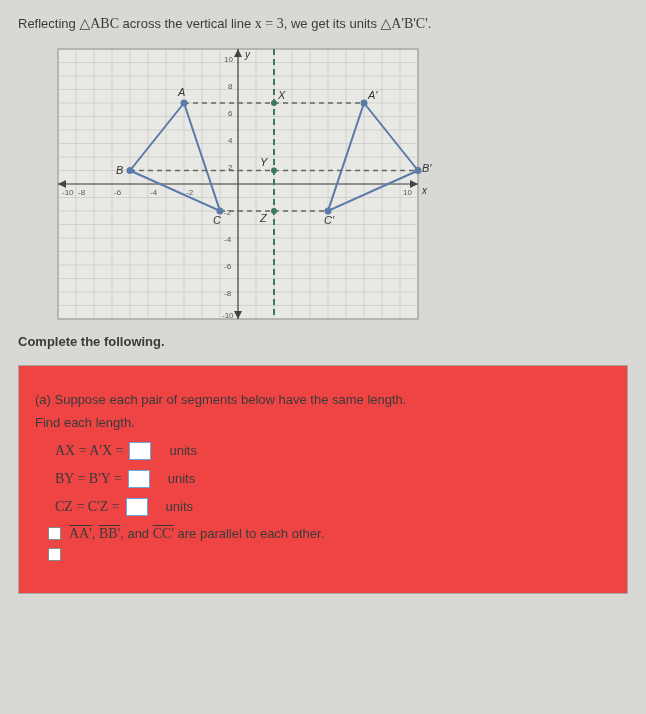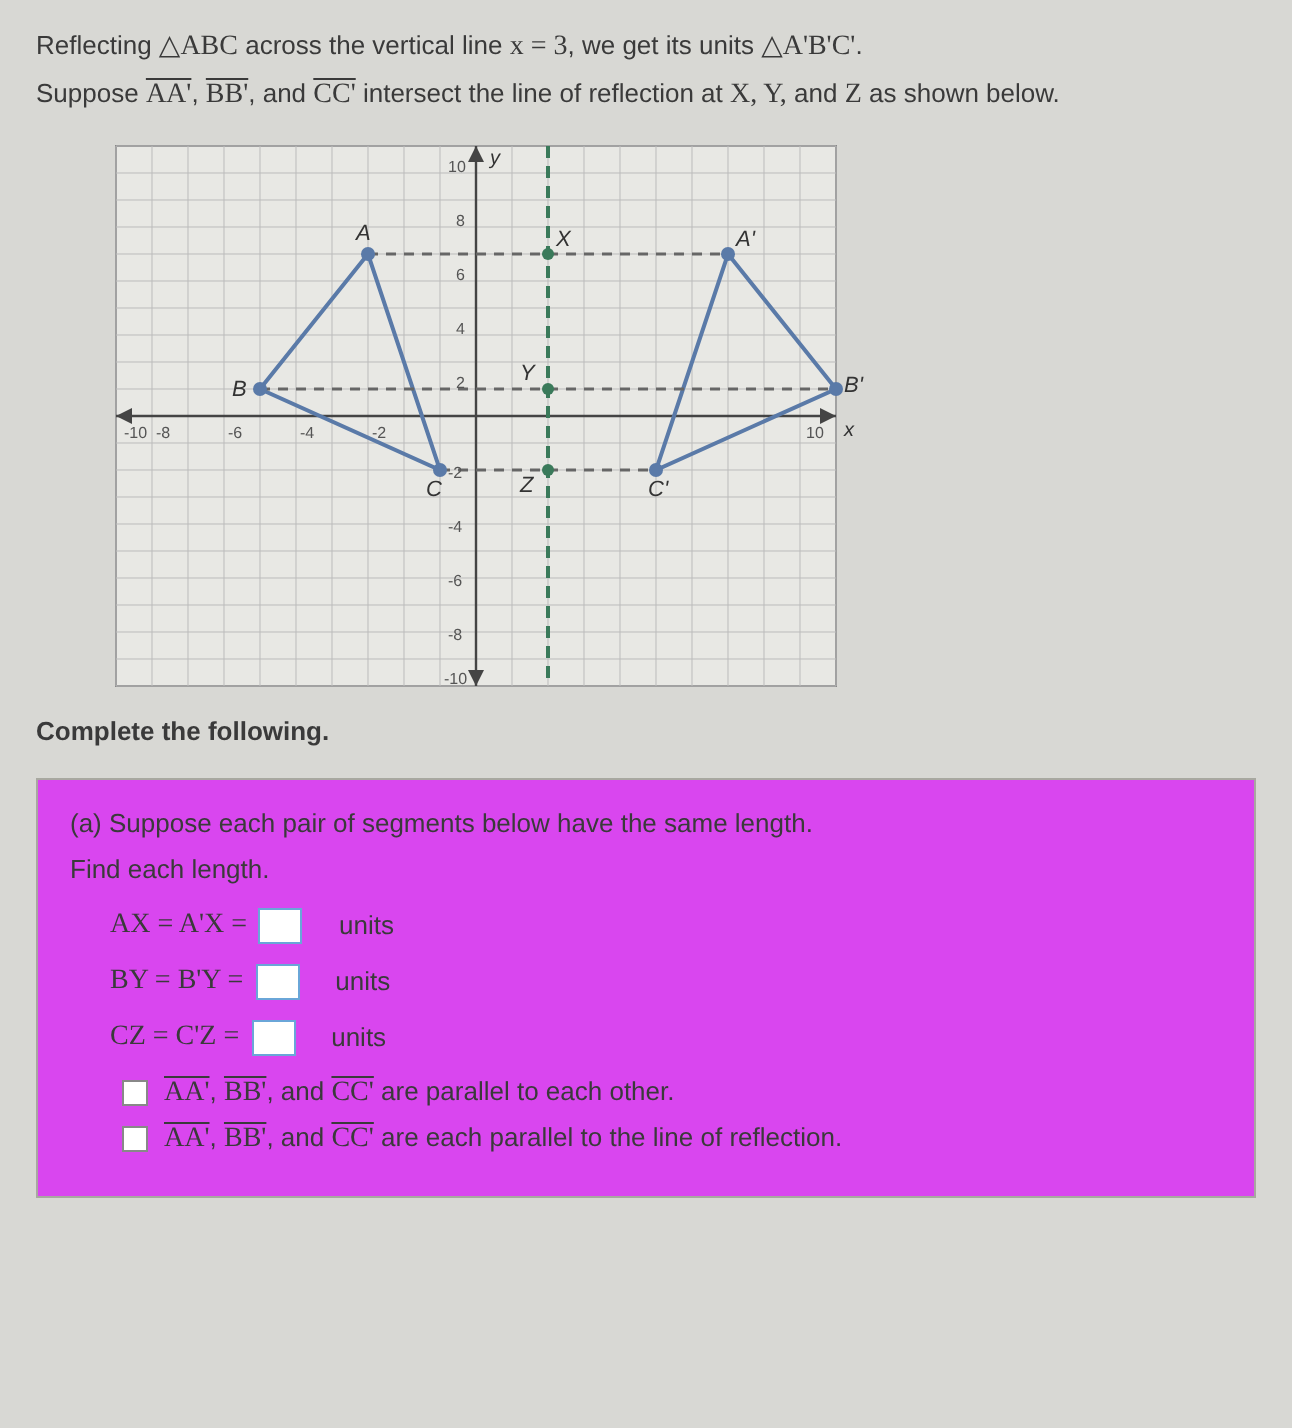--- a/index.html
+++ b/index.html
@@ -18,57 +18,54 @@
     .graph-container {
       width: 400px;
       height: 280px;
       position: relative;
       margin: 4px 0 10px 20px;
     }
     .graph-svg { width: 100%; height: 100%; }
     .prompt { margin: 8px 0 16px 0; font-weight: bold; }
     .question-box {
       border: 1px solid #a8a8a0;
-      background: #d946ef;
-      padding: 14px 16px;
+      background: #ef4444;
+      padding: 26px 16px;
       margin-top: 8px;
     }
     .part-label { margin-bottom: 8px; }
     .find-label { margin: 6px 0 12px 0; }
     .eqrow { margin: 10px 0 10px 20px; display: flex; align-items: center; gap: 6px; }
     .input-box {
       width: 22px; height: 18px;
       border: 1px solid #6aa6d8;
       background: #fff;
       display: inline-block;
       text-align: center;
       font-size: 12px;
       padding: 0;
     }
     .units { margin-left: 12px; }
     .part-b { margin-top: 12px; }
-    .checkbox-row { margin: 6px 0 6px 26px; display: flex; align-items: center; gap: 8px; }
+    .checkbox-row { margin: 6px 0 6px 13px; display: flex; align-items: center; gap: 8px; }
     .checkbox {
       width: 13px; height: 13px;
       border: 1px solid #888;
       background: #fff;
       flex-shrink: 0;
     }
     .math { font-family: 'Times New Roman', serif; font-size: 14px; }
     .nomath { font-style: normal; }
   </style>
 </head>
 <body>
 
 <div class="intro">
   <div>
     <span>Reflecting </span><span class="math">△ABC</span><span> across the vertical line </span><span class="math">x = 3</span><span>, we get its units </span><span class="math">△A'B'C'</span><span>.</span>
-  </div>
-  <div>
-    <span>Suppose </span><span class="math overline">AA'</span><span class="nomath">, </span><span class="math overline">BB'</span><span class="nomath">, and </span><span class="math overline">CC'</span><span> intersect the line of reflection at </span><span class="math">X, Y,</span><span> and </span><span class="math">Z</span><span> as shown below.</span>
   </div>
 </div>
 
 <div class="graph-container">
   <svg class="graph-svg" viewBox="0 0 400 280">
     <rect x="20" y="5" width="360" height="270" fill="#e8e8e4" stroke="#888" stroke-width="1"></rect>
     <g stroke="#bbb" stroke-width="0.5">
       <line x1="20" y1="5" x2="20" y2="275"></line>
         <line x1="38" y1="5" x2="38" y2="275"></line>
         <line x1="56" y1="5" x2="56" y2="275"></line>
@@ -187,17 +184,14 @@
 
 
   <div class="checkbox-row">
     <span class="checkbox"></span>
     <span>
       <span class="math overline">AA'</span><span>, </span><span class="math overline">BB'</span><span>, and </span><span class="math overline">CC'</span><span> are parallel to each other.</span>
     </span>
   </div>
   <div class="checkbox-row">
     <span class="checkbox"></span>
-    <span>
-      <span class="math overline">AA'</span><span>, </span><span class="math overline">BB'</span><span>, and </span><span class="math overline">CC'</span><span> are each parallel to the line of reflection.</span>
-    </span>
   </div>
 </div>
 
 </body></html>

